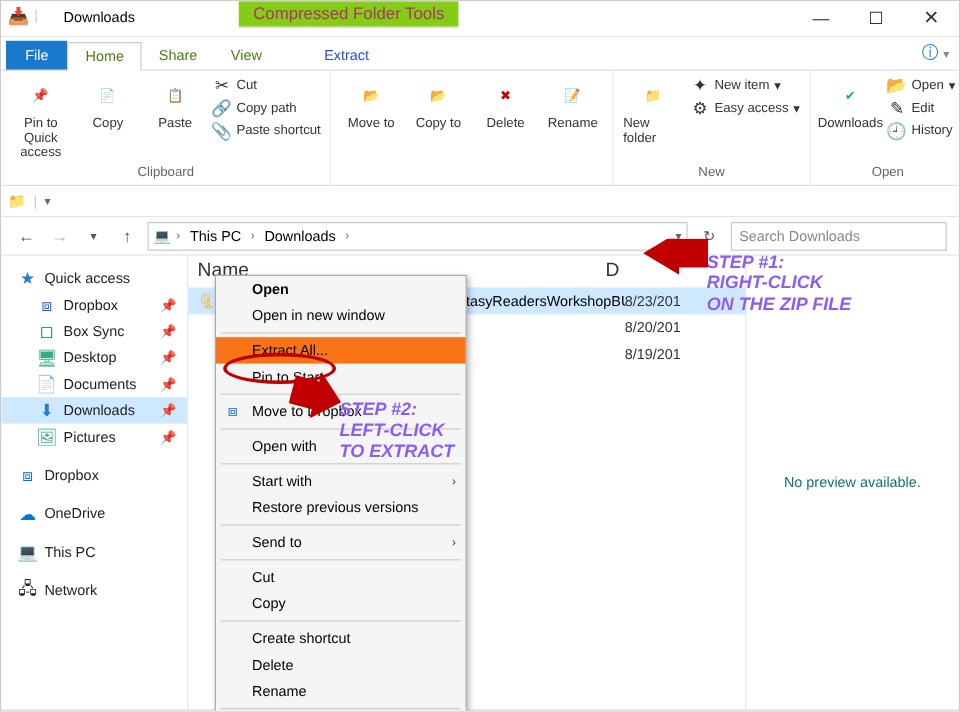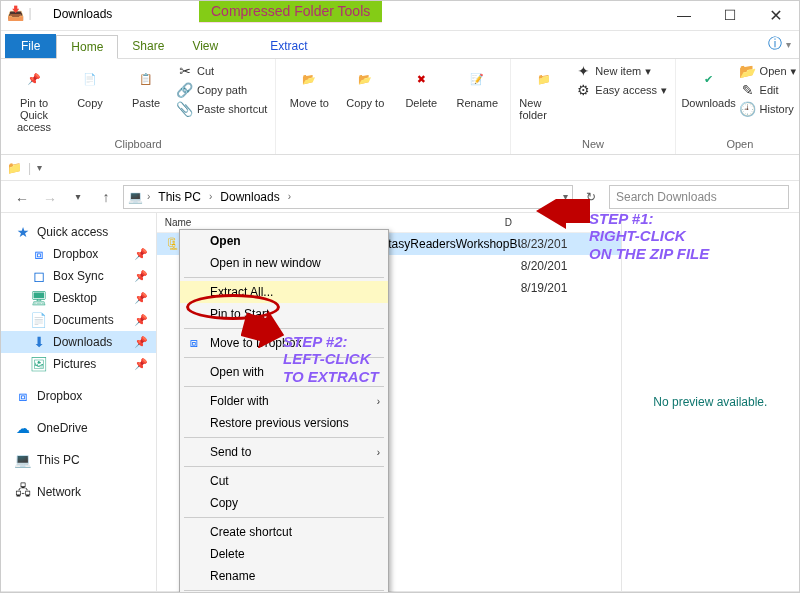--- a/index.html
+++ b/index.html
@@ -49,39 +49,39 @@
   .content { display: flex; height: 378px; position: relative; }
   .navpane { width: 158px; border-right: 1px solid #e5e5e5; overflow: hidden; padding-top: 8px; }
   .nav-item { display: flex; align-items: center; gap: 6px; padding: 3px 6px 3px 14px; font-size: 12px; color: #222; position:relative; }
   .nav-item.indent { padding-left: 30px; }
   .nav-item.sel { background: #cde8ff; }
   .nav-item .pin { position:absolute; right:8px; color:#555; font-size:11px; }
   .nav-item .ico { width:16px; height:16px; display:flex; align-items:center; justify-content:center; font-size:14px; }
   .nav-sep { height: 10px; }
 
   .filepane { flex: 1; position: relative; border-right: 1px solid #e5e5e5; }
-  .col-headers { display: flex; padding: 4px 0 4px 8px; font-size: 10px; color: #333; border-bottom: 1px solid #eee; }
+  .col-headers { display: flex; padding: 4px 0 4px 8px; font-size: 16px; color: #333; border-bottom: 1px solid #eee; }
   .col-name { width: 340px; }
   .col-date { width: 100px; }
   .file-row { display: flex; align-items: center; padding: 3px 0 3px 8px; font-size: 12px; position:relative; }
   .file-row.sel { background: #cde8ff; }
   .file-row .ico { width:16px; height:16px; margin-right:6px; display:flex; align-items:center; justify-content:center; }
   .file-name { width: 334px; white-space: nowrap; overflow: hidden; }
   .file-date { width: 100px; color:#333; }
 
   .previewpane { width: 180px; display:flex; align-items:center; justify-content:center; color:#0f766e; font-size:12px; }
 
   
   .statusbar { height: 24px; border-top: 1px solid #e5e5e5; display: flex; align-items: center; padding: 0 10px; font-size: 12px; color: #333; gap: 16px; position:relative; }
 
   
   .ctx-menu { position: absolute; left: 178px; top: 228px; width: 210px; background: #f5f5f5; border: 1px solid #aaa; box-shadow: 2px 2px 5px rgba(0,0,0,.3); z-index: 50; }
   .ctx-item { display: flex; align-items: center; padding: 4px 10px 4px 30px; font-size: 12px; position:relative; }
   .ctx-item.bold { font-weight: 700; }
-  .ctx-item.hover { background: #fef9c3; }
+  .ctx-item.hover { background: #f97316; }
   .ctx-item .ctx-ico { position:absolute; left:6px; width:16px; height:16px; display:flex; align-items:center; justify-content:center; font-size:13px; }
   .ctx-item .ctx-arrow { position:absolute; right:8px; font-size:10px; color:#333; }
   .ctx-sep { height:1px; background:#ccc; margin:3px 4px; }
 
   
   .anno { position: absolute; color: #8b5cf6; font-weight: 800; font-size: 15px; line-height: 1.15; z-index: 60; font-style: italic; text-shadow: 0 0 1px #fff; margin-top: 19px; }
   .anno-arrow-r { position:absolute; z-index:60; }
   .ellipse { position:absolute; width:94px; height:26px; border:3px solid #c00000; border-radius:50%; z-index:60; left:185px; top:293px; }
 </style>
 </head>
@@ -335,21 +335,21 @@
   <div class="ctx-item">Pin to Start</div>
   <div class="ctx-sep"></div>
   <div class="ctx-item">
       <span class="ctx-ico" style="color:#0061ff;">⧈</span>
       <span>Move to Dropbox</span>
     </div>
   <div class="ctx-sep"></div>
   <div class="ctx-item">Open with</div>
   <div class="ctx-sep"></div>
   <div class="ctx-item">
-      <span>Folder with</span>
+      <span>Start with</span>
       <span class="ctx-arrow">›</span>
     </div>
   <div class="ctx-item">Restore previous versions</div>
   <div class="ctx-sep"></div>
   <div class="ctx-item">
       <span>Send to</span>
       <span class="ctx-arrow">›</span>
     </div>
   <div class="ctx-sep"></div>
   <div class="ctx-item">Cut</div>

